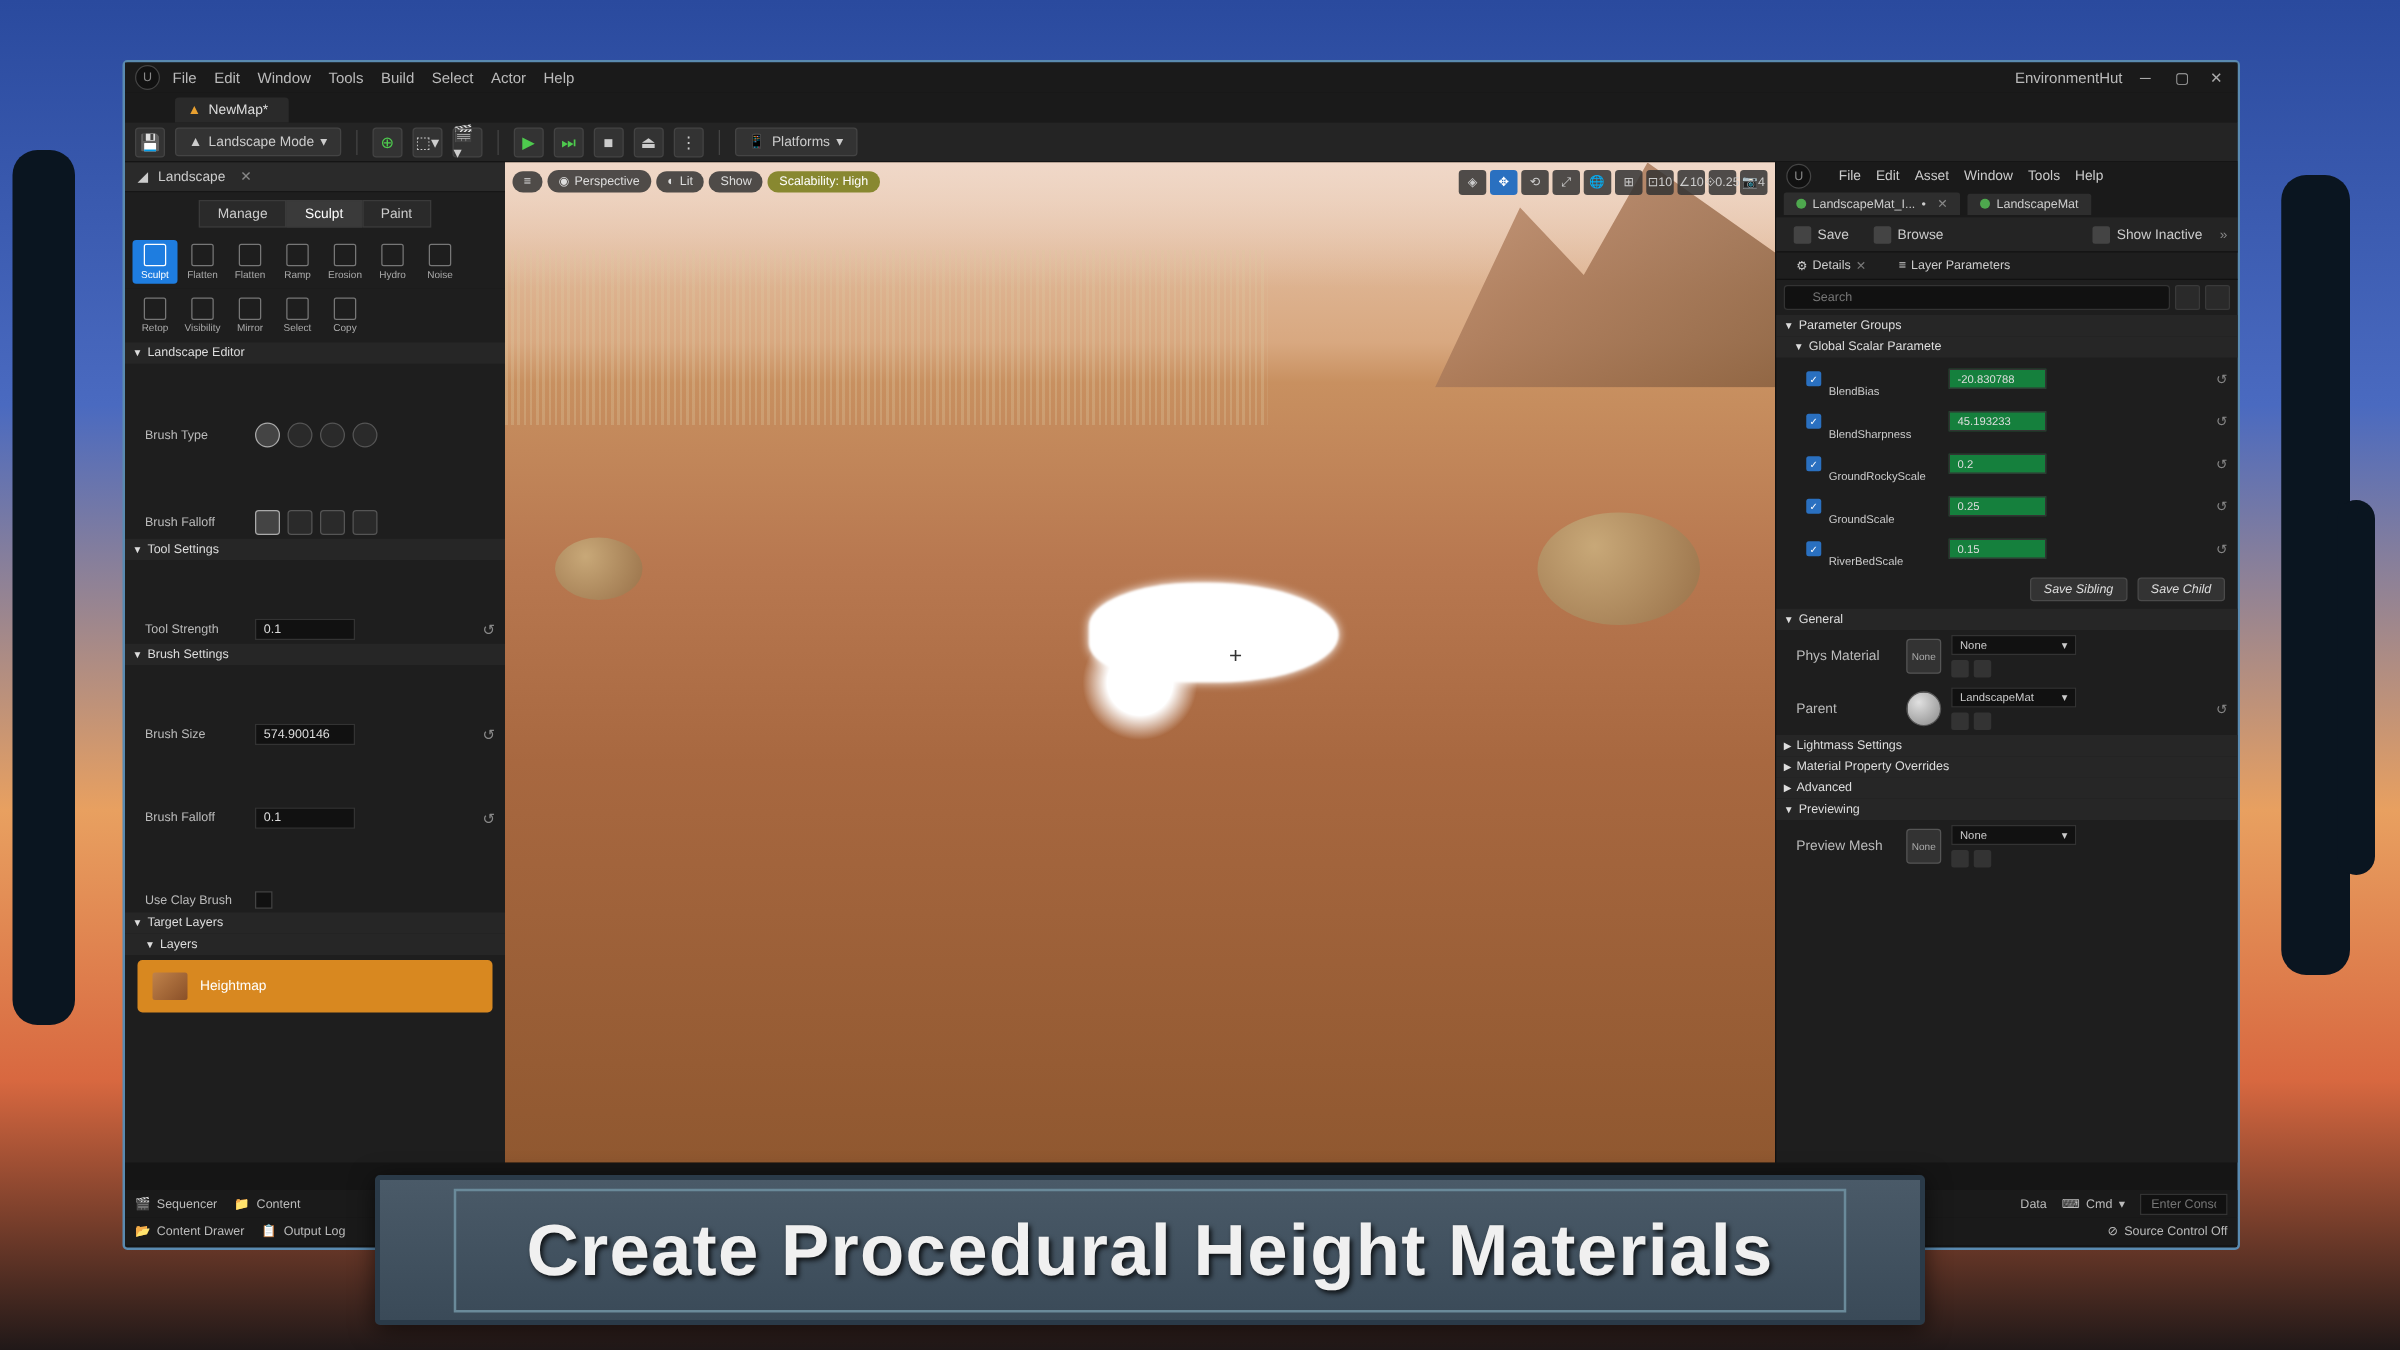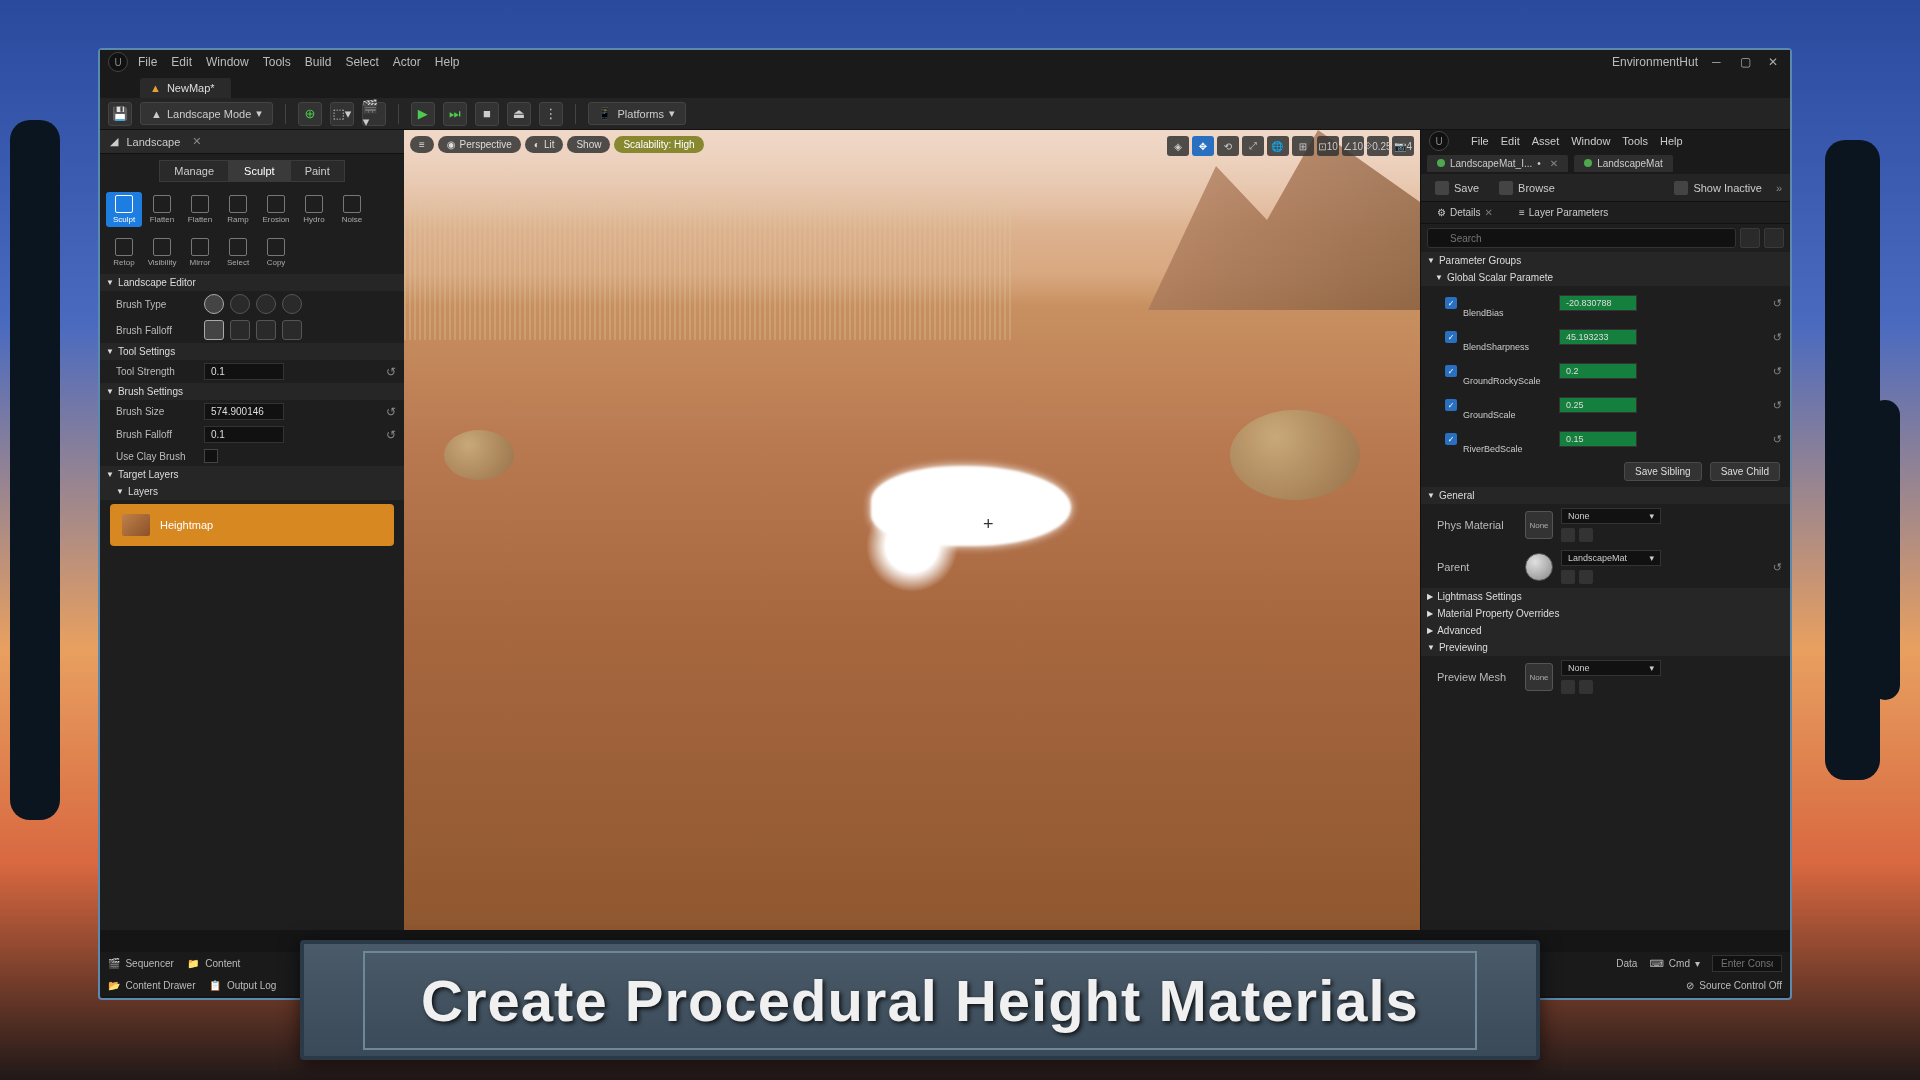--- a/index.html
+++ b/index.html
@@ -45,21 +45,21 @@
 .tool-grid { display:flex; flex-wrap:wrap; gap:2px; padding:4px 6px; background:#1e1e1e; }
 .tool-item { width:36px; display:flex; flex-direction:column; align-items:center; gap:2px; padding:3px 0; border-radius:3px; cursor:pointer; }
 .tool-item.active { background:#1e7de0; }
 .tool-item .ti-icon { width:18px; height:18px; border:1px solid #777; border-radius:2px; }
 .tool-item.active .ti-icon { border-color:#fff; }
 .tool-item .ti-label { font-size:8px; color:#aaa; }
 .tool-item.active .ti-label { color:#fff; }
 
 .section-hdr { background:#262626; padding:3px 6px; font-size:10px; color:#ddd; display:flex; align-items:center; gap:4px; cursor:pointer; }
 .section-hdr .arrow { font-size:8px; }
-.prop-row { display:flex; align-items:center; padding:3px 8px 3px 16px; gap:8px; }
+.prop-row { display:flex; align-items:center; padding:3px 8px 3px 16px; gap:8px;margin-top:44px; }
 .prop-label { width:80px; font-size:10px; color:#bbb; }
 .prop-val { background:#111; border:1px solid #333; padding:2px 6px; font-size:10px; color:#ddd; flex:1; max-width:80px; }
 .icon-row { display:flex; gap:6px; }
 .shape-btn { width:20px; height:20px; border:1px solid #555; border-radius:50%; background:#2a2a2a; cursor:pointer; }
 .shape-btn.active { border-color:#aaa; background:#444; }
 .shape-btn.sq { border-radius:3px; }
 .reset-arrow { margin-left:auto; color:#888; font-size:12px; cursor:pointer; }
 .checkbox { width:14px; height:14px; background:#111; border:1px solid #444; }
 
 .layer-item { background:#d88820; margin:4px 10px; padding:10px 12px; border-radius:4px; display:flex; align-items:center; gap:10px; color:#fff; font-size:11px; cursor:pointer; }
@@ -106,21 +106,21 @@
 .search-box { flex:1; background:#111; border:1px solid #333; border-radius:3px; padding:3px 8px 3px 22px; color:#999; font-size:10px; position:relative; }
 .search-row .sicon { position:absolute; margin-left:6px; margin-top:3px; color:#777; font-size:11px; }
 .sq-btn { width:20px; height:20px; background:#2a2a2a; border:1px solid #3a3a3a; border-radius:2px; cursor:pointer; }
 
 .param-row { display:flex; align-items:center; padding:2px 8px 2px 24px; gap:6px; }
 .param-chk { width:12px; height:12px; background:#2a70c0; border-radius:2px; display:flex; align-items:center; justify-content:center; color:#fff; font-size:8px; }
 .param-name { flex:0 0 90px; font-size:9px; color:#ccc;margin-top:20px; }
 .param-val { background:#15803d; border:1px solid #333; padding:2px 6px; font-size:9px; color:#ddd; width:78px; }
 .param-reset { margin-left:auto; color:#888; font-size:11px; cursor:pointer; }
 
-.btn-row { display:flex; gap:8px; justify-content:flex-end; padding:6px 10px; }
+.btn-row { display:flex; gap:8px; justify-content:flex-end; padding:6px 10px;font-style:italic; }
 .small-btn { background:#333; border:1px solid #4a4a4a; padding:3px 10px; font-size:10px; color:#ddd; border-radius:3px; cursor:pointer; }
 
 .asset-row { display:flex; align-items:center; padding:4px 8px 4px 16px; gap:8px; }
 .asset-label { width:80px; font-size:11px; color:#bbb; }
 .asset-thumb { width:28px; height:28px; background:#333; border:1px solid #555; border-radius:3px; display:flex; align-items:center; justify-content:center; font-size:8px; color:#aaa; }
 .asset-thumb.sphere { background:radial-gradient(circle at 35% 30%,#e0e0e0,#888); border-radius:50%; }
 .asset-dd { background:#111; border:1px solid #333; padding:2px 6px; font-size:9px; color:#ccc; width:100px; display:flex; justify-content:space-between; cursor:pointer; }
 .asset-icons { display:flex; gap:4px; margin-top:4px; }
 .asset-icons .ai { width:14px; height:14px; background:#333; border-radius:2px; cursor:pointer; }
 

